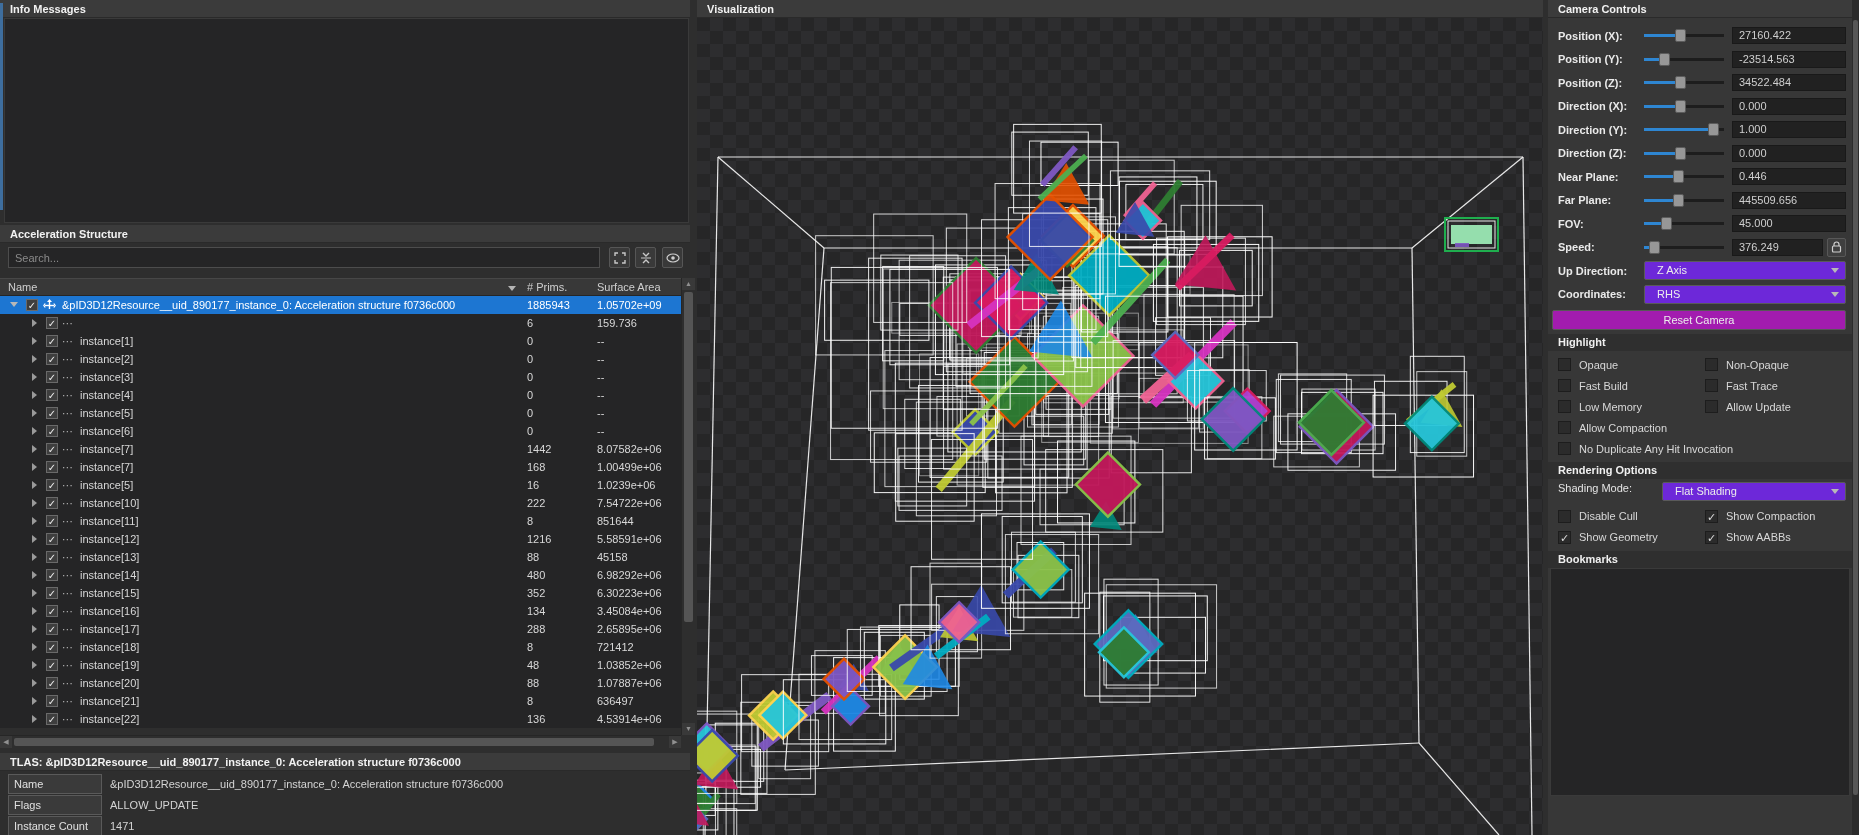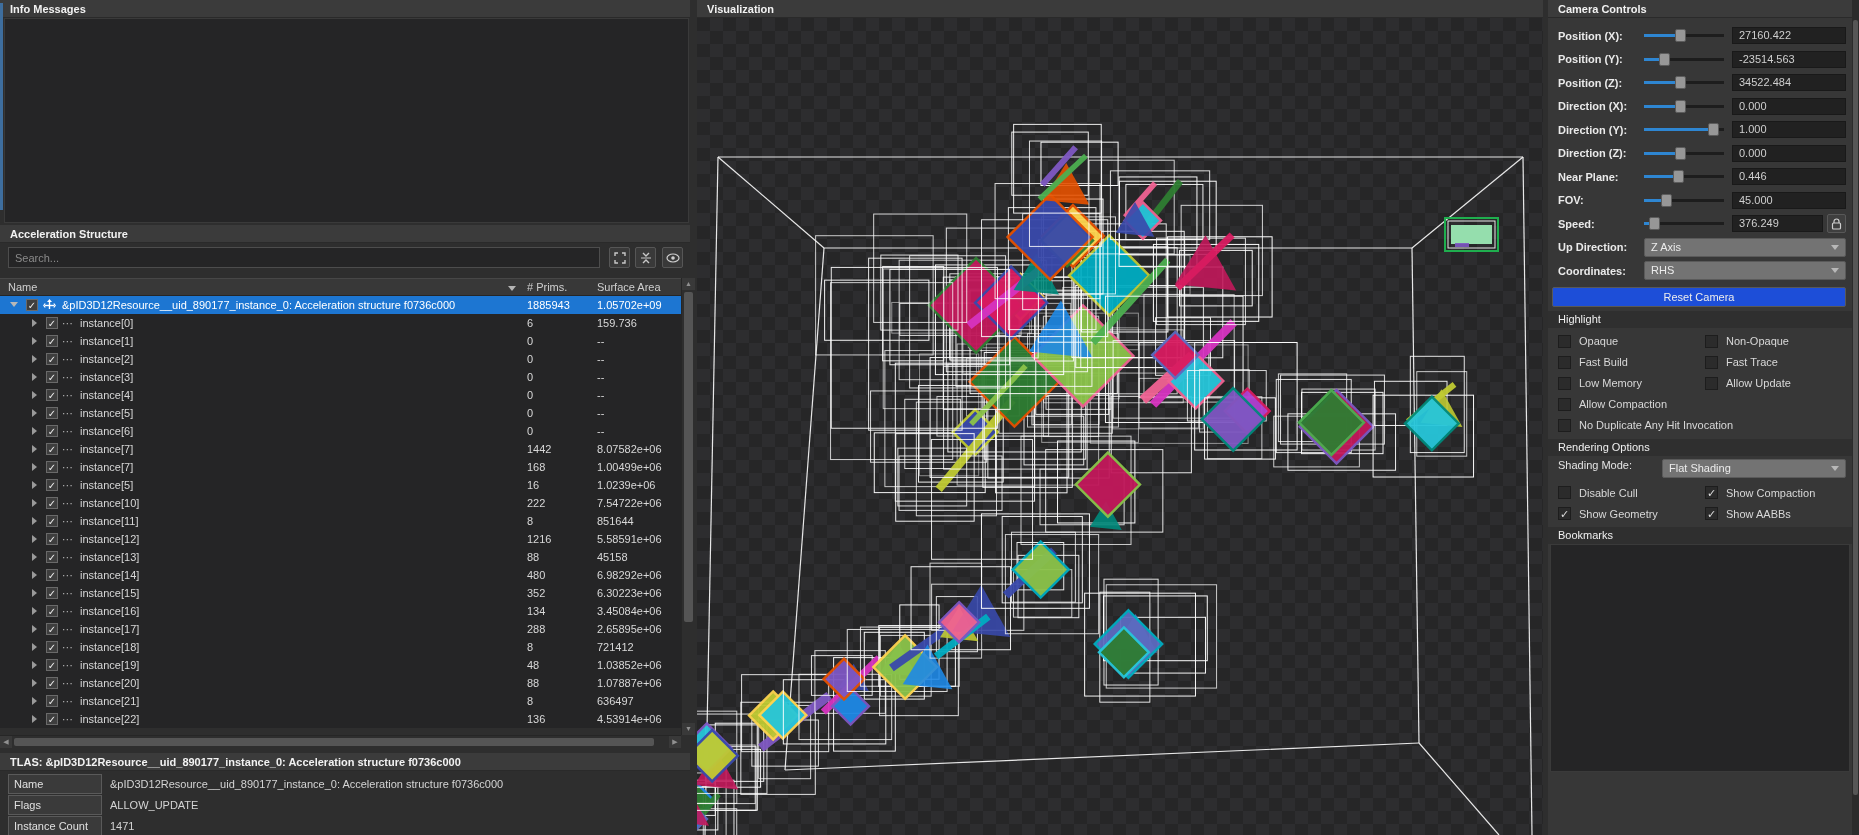--- a/index.html
+++ b/index.html
@@ -53,24 +53,24 @@
   
   #cam-panel{left:1548px;top:0;width:304px;height:835px;background:#373737}
   .cc-row{display:flex;align-items:center;height:23.5px;padding:0 6px 0 10px}
   .cc-label{width:86px;font-weight:bold;color:#eaeaea;white-space:nowrap}
   .slider{position:relative;width:80px;height:13px;margin-right:8px;flex:none}
   .slider .track{position:absolute;left:0;right:0;top:5px;height:3px;background:#1d1d1d}
   .slider .fill{position:absolute;left:0;top:5px;height:3px;background:#2e86d2;width:calc(var(--pos) * 69px + 4px)}
   .slider .sthumb{position:absolute;top:0;width:11px;height:13px;background:#979797;border:1px solid #5c5c5c;border-radius:2px;left:calc(var(--pos) * 69px)}
   .vbox{flex:1;height:17px;background:#212121;border:1px solid #191919;line-height:15px;padding-left:6px;color:#cfcfcf;white-space:nowrap;overflow:hidden}
   .lockbtn{width:19px;height:19px;margin-left:4px;flex:none;background:#3f3f3f;border:1px solid #585858;border-radius:2px;display:flex;align-items:center;justify-content:center}
-  .dd{flex:1;height:19px;background:#737373;border:1px solid #5a5a5a;border-radius:2px;line-height:17px;padding-left:6px;position:relative;color:#ececec;white-space:nowrap;overflow:hidden}
+  .dd{flex:1;height:19px;background:#6d28d9;border:1px solid #5a5a5a;border-radius:2px;line-height:17px;padding-left:12px;position:relative;color:#ececec;white-space:nowrap;overflow:hidden}
   .ddarr{position:absolute;right:6px;top:6px;width:0;height:0;border-left:4px solid transparent;border-right:4px solid transparent;border-top:5px solid #b8b8b8}
-  .btn-reset{margin:4px 6px 4px 4px;height:20px;background:#1d4ed8;border:1px solid #585858;border-radius:2px;color:#ececec;text-align:center;line-height:18px}
-  .sec-hdr{height:17px;background:#2f2f2f;font-weight:normal;line-height:17px;padding-left:10px;color:#f0f0f0;margin-top:3px}
+  .btn-reset{margin:4px 6px 4px 4px;height:20px;background:#a21caf;border:1px solid #585858;border-radius:2px;color:#ececec;text-align:center;line-height:18px}
+  .sec-hdr{height:17px;background:#2f2f2f;font-weight:bold;line-height:17px;padding-left:10px;color:#f0f0f0;margin-top:3px}
   .cb-row{display:flex;height:21px;align-items:center;padding-left:10px}
   .cb-cell{display:flex;align-items:center;width:188px}
   .cbox{width:13px;height:13px;background:#2b2b2b;border:1px solid #1d1d1d;margin-right:8px;flex:none;text-align:center}
   .cbox i{font-style:normal;font-size:11px;line-height:12px;color:#dcdcdc;display:block}
   .ro-row{display:flex;height:23.5px;padding:0 6px 0 10px}
   .ro-label{width:104px;color:#e4e4e4;white-space:nowrap}
   #bookmarks-content{margin:0 2px;height:228px;background:#252526;border:1px solid #3a3a3a}
   #cam-scrollbar{left:1852px;top:0;width:7px;height:835px;background:#2b2b2b}
   #cam-scrollbar .thumb{position:absolute;left:1px;top:20px;width:5px;height:775px;background:#565656;border-radius:2px}
   svg.icon{display:block}
@@ -133,21 +133,20 @@
       <span class="tprims">1885943</span>
       <span class="tsa">1.05702e+09</span>
     </div>
 
       <div class="trow">
         <span class="tri-r" style="left:32px"></span>
         <span class="tcb" style="left:46px">
           <i>✓</i>
         </span>
         <span class="dots" style="left:62px">⋯</span>
-        <span class="tname" style="left:80px;right:160px">instance[0]</span>
         <span class="tprims">6</span>
         <span class="tsa">159.736</span>
       </div>
 
       <div class="trow">
         <span class="tri-r" style="left:32px"></span>
         <span class="tcb" style="left:46px">
           <i>✓</i>
         </span>
         <span class="dots" style="left:62px">⋯</span>
@@ -750,20 +749,30 @@
         <span class="cc-label">Near Plane:</span>
         <span class="slider" style="--pos: 0.42;">
           <span class="track"></span>
           <span class="fill"></span>
           <span class="sthumb"></span>
         </span>
         <span class="vbox">0.446</span>
 
       </div>
 
+      <div class="cc-row">
+        <span class="cc-label">Far Plane:</span>
+        <span class="slider" style="--pos: 0.42;">
+          <span class="track"></span>
+          <span class="fill"></span>
+          <span class="sthumb"></span>
+        </span>
+        <span class="vbox">445509.656</span>
+
+      </div>
 
       <div class="cc-row">
         <span class="cc-label">FOV:</span>
         <span class="slider" style="--pos: 0.25;">
           <span class="track"></span>
           <span class="fill"></span>
           <span class="sthumb"></span>
         </span>
         <span class="vbox">45.000</span>
 

